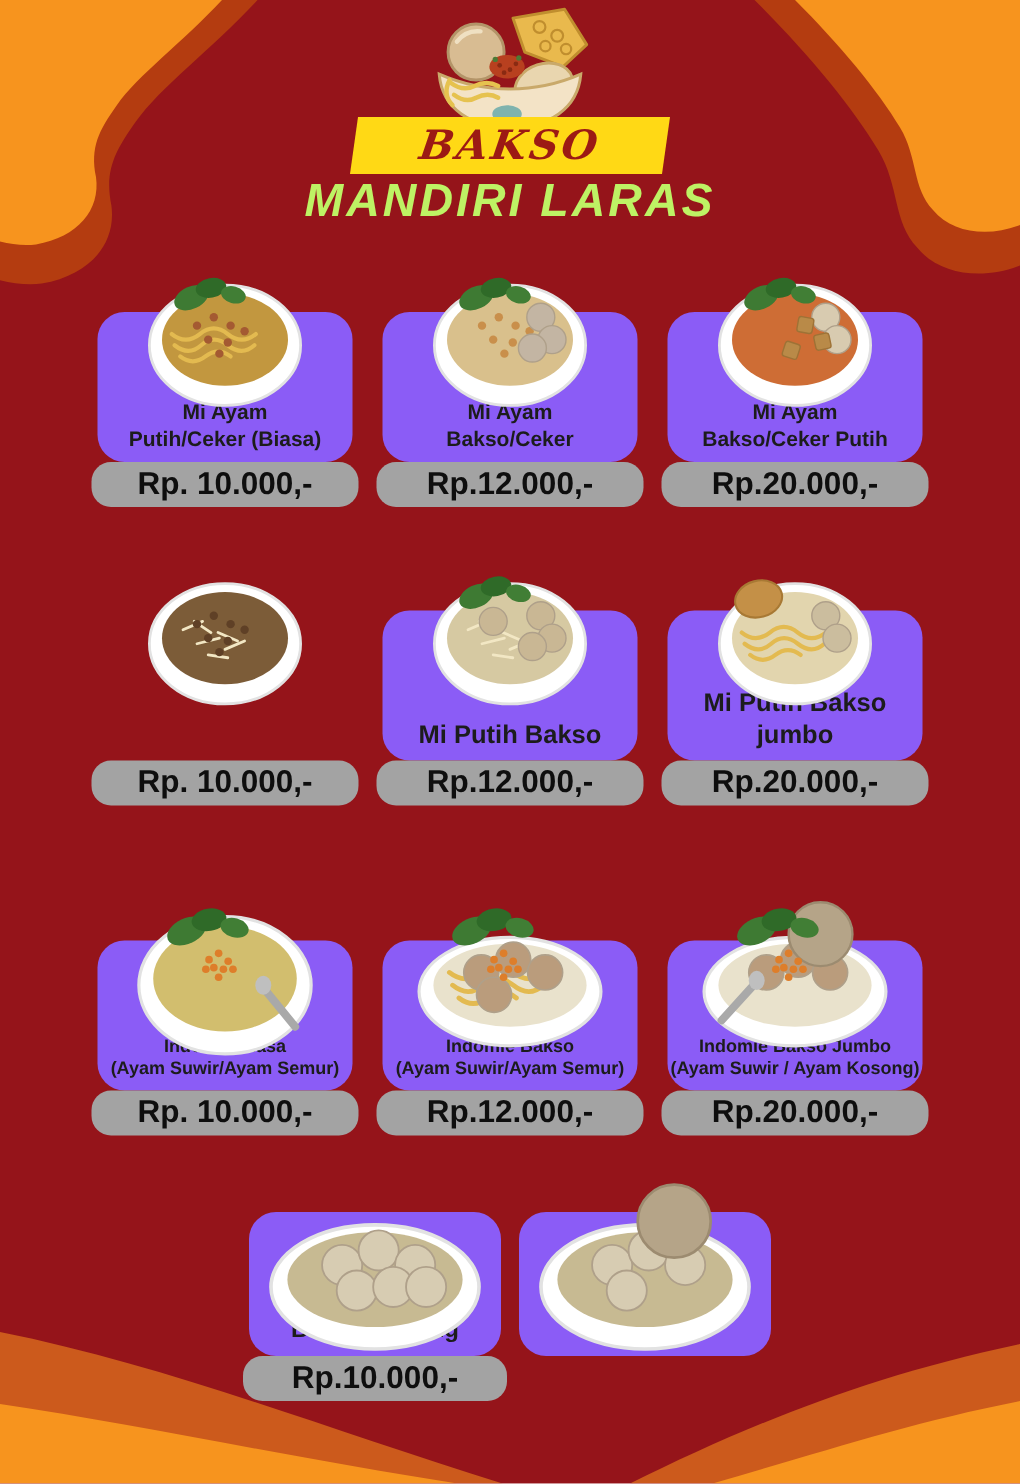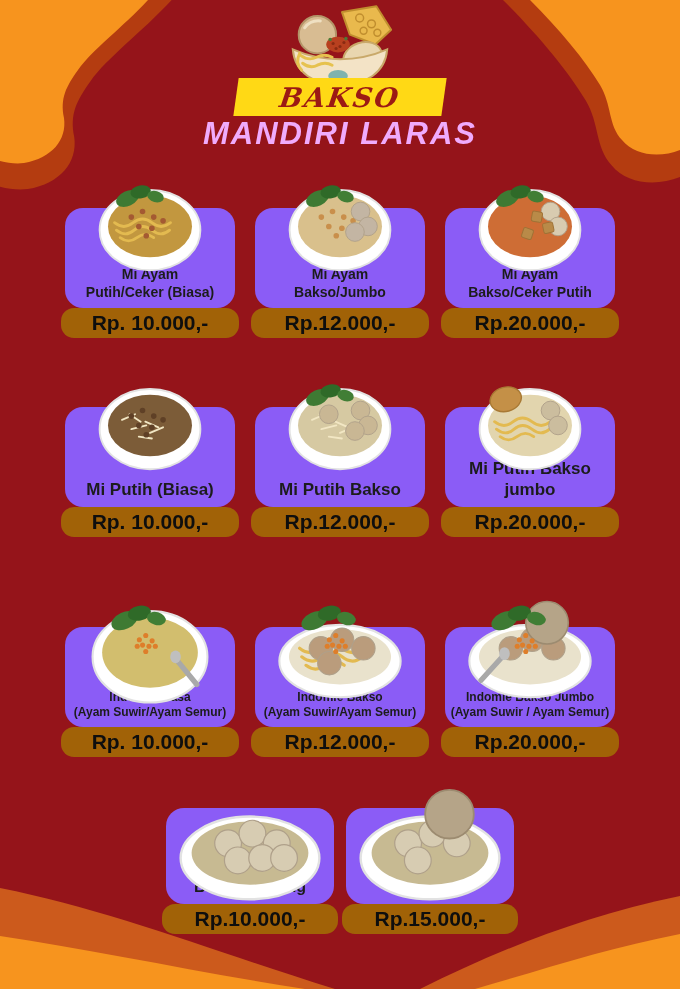--- a/index.html
+++ b/index.html
@@ -15,21 +15,21 @@
     position:absolute;top:78px;left:50%;margin-left:-104px;width:208px;height:38px;
     background:#FFD915;transform:skewX(-8deg);
     display:flex;align-items:center;justify-content:center;z-index:3;
   }
   .banner-text{
     font-family:"DejaVu Serif","Liberation Serif",serif;
     font-weight:bold;font-style:italic;font-size:27px;letter-spacing:2px;color:#9C1A14;
   }
   .poster-title{
     position:absolute;top:116px;left:0;width:100%;text-align:center;z-index:3;
-    color:#f0abfc;font-weight:bold;font-style:italic;font-size:31px;letter-spacing:2px;
+    color:#bef264;font-weight:bold;font-style:italic;font-size:31px;letter-spacing:2px;
   }
   
   .menu-row{position:absolute;left:63px;right:63px;display:flex;gap:16px;}
   .row-1{top:174px}
   .row-2{top:373px}
   .row-3{top:593px}
   .row-4{top:780px;left:0;right:0;justify-content:center;gap:8px;}
   .menu-card{position:relative;flex:1 1 0;height:164px;}
   .row-4 .menu-card{flex:0 0 172px;height:154px;}
   .photo{position:absolute;top:0;left:50%;transform:translateX(-50%);z-index:2;line-height:0;}
@@ -42,21 +42,21 @@
     padding-bottom:7px;box-sizing:border-box;z-index:1;
   }
   .row-4 .panel{top:28px;height:96px;}
   .dish-name{font-weight:bold;color:#1C1C1C;line-height:1.25;}
   .dish-name .line{display:block;}
   .row-1 .dish-name{font-size:14px;}
   .row-2 .dish-name{font-size:17px;}
   .row-3 .dish-name{font-size:12px;}
   .row-4 .dish-name{font-size:16px;}
   .price{
-    position:absolute;left:-2px;right:-2px;top:134px;height:30px;background:#a16207;border-radius:13px;
+    position:absolute;left:-2px;right:-2px;top:134px;height:30px;background:#a3a3a3;border-radius:13px;
     display:flex;align-items:center;justify-content:center;
     font-weight:bold;font-size:21px;color:#0E0E0E;z-index:3;
   }
   .row-4 .price{top:124px;}
 </style>
 </head>
 <body>
 
 <div class="poster">
 
@@ -157,21 +157,21 @@
               <circle cx="82" cy="40" r="10" fill="#C3B5A3" stroke="#AFA08A" stroke-width="1"></circle>
               <circle cx="90" cy="56" r="10" fill="#C3B5A3" stroke="#AFA08A" stroke-width="1"></circle>
               <circle cx="76" cy="62" r="10" fill="#C3B5A3" stroke="#AFA08A" stroke-width="1"></circle>
               <ellipse cx="36" cy="26" rx="13" ry="8" fill="#3E7A33" transform="rotate(-25 36 26)"></ellipse>
               <ellipse cx="50" cy="19" rx="11" ry="7" fill="#2F6A28" transform="rotate(-10 50 19)"></ellipse>
               <ellipse cx="66" cy="24" rx="9" ry="6" fill="#417E35" transform="rotate(15 66 24)"></ellipse>
             </svg></div>
           <div class="panel">
             <div class="dish-name">
               <span class="line">Mi Ayam</span>
-              <span class="line">Bakso/Jumbo</span>
+              <span class="line">Bakso/Ceker</span>
             </div>
           </div>
           <div class="price">Rp.12.000,-</div>
         </article>
         <article class="menu-card">
           <div class="photo"><svg viewBox="0 0 120 110">
               <ellipse cx="60" cy="60" rx="54" ry="43" fill="#FFFFFF" stroke="#E2E2E2" stroke-width="2"></ellipse>
               <ellipse cx="60" cy="56" rx="45" ry="33" fill="#CE6D35"></ellipse>
               <circle cx="82" cy="40" r="10" fill="#D8CBB0" stroke="#AFA08A" stroke-width="1"></circle>
               <circle cx="90" cy="56" r="10" fill="#D8CBB0" stroke="#AFA08A" stroke-width="1"></circle>
@@ -203,25 +203,20 @@
               <path d="M60,64 l14,-6" fill="none" stroke="#F2E7C4" stroke-width="2" stroke-linecap="round"></path>
               <path d="M48,68 l14,2" fill="none" stroke="#F2E7C4" stroke-width="2" stroke-linecap="round"></path>
               <circle cx="40" cy="46" r="3" fill="#5F4026"></circle>
               <circle cx="52" cy="40" r="3" fill="#5F4026"></circle>
               <circle cx="64" cy="46" r="3" fill="#5F4026"></circle>
               <circle cx="48" cy="56" r="3" fill="#5F4026"></circle>
               <circle cx="62" cy="58" r="3" fill="#5F4026"></circle>
               <circle cx="74" cy="50" r="3" fill="#5F4026"></circle>
               <circle cx="56" cy="66" r="3" fill="#5F4026"></circle>
             </svg></div>
-          <div class="panel">
-            <div class="dish-name">
-              <span class="line">Mi Putih (Biasa)</span>
-            </div>
-          </div>
           <div class="price">Rp. 10.000,-</div>
         </article>
         <article class="menu-card">
           <div class="photo"><svg viewBox="0 0 120 110">
               <ellipse cx="60" cy="60" rx="54" ry="43" fill="#FFFFFF" stroke="#E2E2E2" stroke-width="2"></ellipse>
               <ellipse cx="60" cy="56" rx="45" ry="33" fill="#D6C9A2"></ellipse>
               <path d="M30,50 l14,-6" fill="none" stroke="#F2E7C4" stroke-width="2" stroke-linecap="round"></path>
               <path d="M40,60 l16,-4" fill="none" stroke="#F2E7C4" stroke-width="2" stroke-linecap="round"></path>
               <path d="M55,52 l14,6" fill="none" stroke="#F2E7C4" stroke-width="2" stroke-linecap="round"></path>
               <path d="M38,44 l12,8" fill="none" stroke="#F2E7C4" stroke-width="2" stroke-linecap="round"></path>
@@ -338,21 +333,21 @@
               <circle cx="48" cy="50" r="2.4" fill="#DE7E2A"></circle>
               <ellipse cx="36" cy="26" rx="13" ry="8" fill="#3E7A33" transform="rotate(-25 36 26)"></ellipse>
               <ellipse cx="50" cy="19" rx="11" ry="7" fill="#2F6A28" transform="rotate(-10 50 19)"></ellipse>
               <ellipse cx="66" cy="24" rx="9" ry="6" fill="#417E35" transform="rotate(15 66 24)"></ellipse>
               <path d="M14,82 L34,60" stroke="#A9A9A9" stroke-width="5" stroke-linecap="round"></path>
               <ellipse cx="36" cy="57" rx="5" ry="6" fill="#BFBFBF"></ellipse>
             </svg></div>
           <div class="panel">
             <div class="dish-name">
               <span class="line">Indomie Bakso Jumbo</span>
-              <span class="line">(Ayam Suwir / Ayam Semur)</span>
+              <span class="line">(Ayam Suwir / Ayam Kosong)</span>
             </div>
           </div>
           <div class="price">Rp.20.000,-</div>
         </article>
       </div>
       <div class="menu-row row-4">
         <article class="menu-card">
           <div class="photo"><svg viewBox="0 0 120 110">
               <ellipse cx="60" cy="64" rx="57" ry="34" fill="#FFFFFF" stroke="#E2E2E2" stroke-width="2"></ellipse>
               <ellipse cx="60" cy="60" rx="48" ry="26" fill="#C7BA92"></ellipse>
@@ -379,18 +374,17 @@
               <circle cx="82" cy="52" r="11" fill="#D7CCB2" stroke="#AFA08A" stroke-width="1"></circle>
               <circle cx="50" cy="66" r="11" fill="#D7CCB2" stroke="#AFA08A" stroke-width="1"></circle>
               <circle cx="76" cy="28" r="20" fill="#B5A488" stroke="#9C8B70" stroke-width="1.5"></circle>
             </svg></div>
           <div class="panel">
             <div class="dish-name">
               <span class="line">Bakso Kosong</span>
               <span class="line">Jumbo</span>
             </div>
           </div>
-          <div class="price">Rp.15.000,-</div>
         </article>
       </div>
     </div>
 
 </div>
 
 </body></html>

